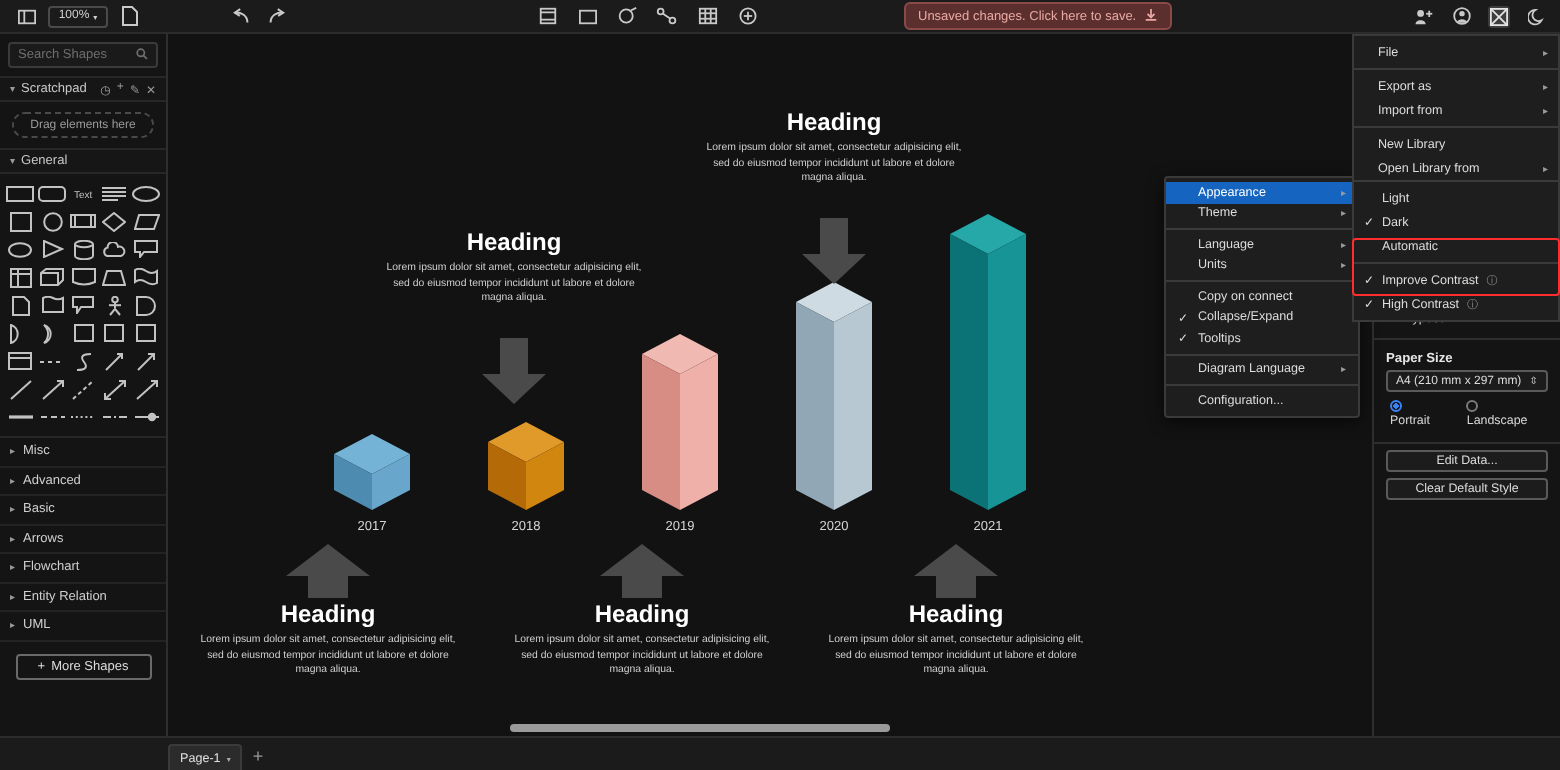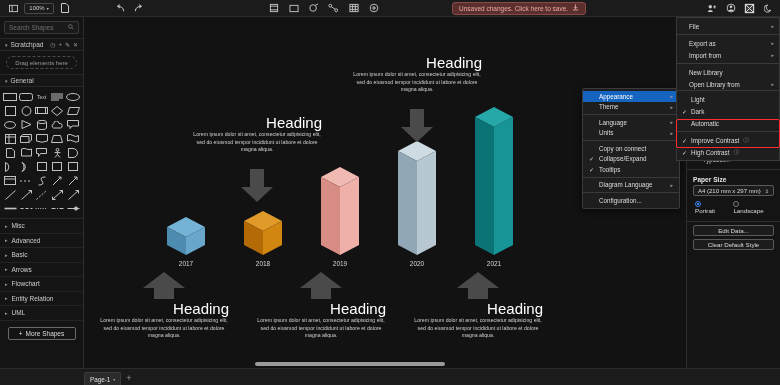--- a/index.html
+++ b/index.html
@@ -81,21 +81,21 @@
     position:absolute; left:84px; top:17px; right:0; bottom:17px;
     background:#121212; overflow:hidden;
   }
   .page{ position:absolute; left:0; top:0; right:0; bottom:0; }
 
   .bar{ position:absolute; }
   .barlabel{
     position:absolute; font-size:6.5px; color:#d6d6d6; text-align:center; width:40px;
   }
   .hd{
-    position:absolute; font-size:15px; font-weight:normal; color:#ffffff; text-align:right;
+    position:absolute; font-size:12px; font-weight:bold; color:#ffffff; text-align:center;
   }
   .body{
     position:absolute; font-size:5.2px; line-height:1.45; color:#cfcfcf; text-align:center;
     width:130px;
   }
   .arrow{ position:absolute; }
 
   
   .ctxmenu{
     position:absolute; left:582px; top:88px; width:98px;

